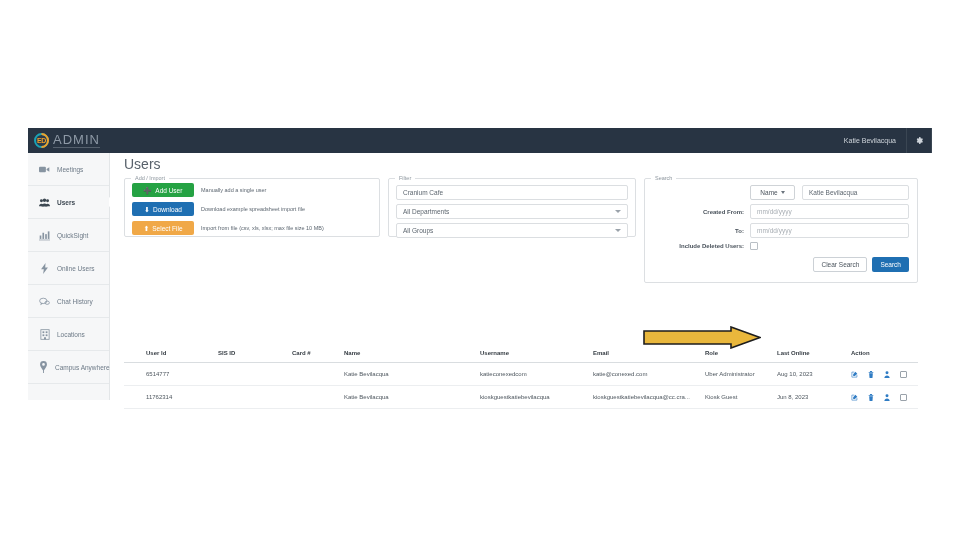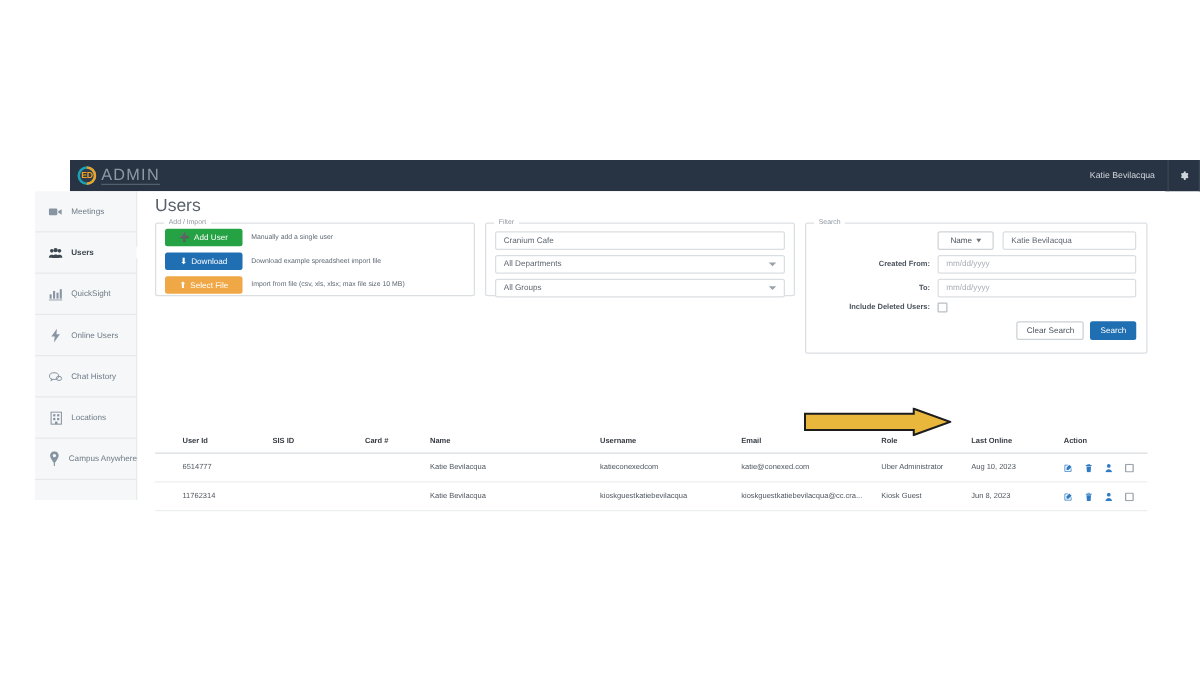--- a/index.html
+++ b/index.html
@@ -8,21 +8,21 @@
     font-family:"Liberation Sans",sans-serif;
     -webkit-font-smoothing:antialiased;
   }
   .app{
     position:absolute;left:28px;top:128px;width:904px;height:272px;
     background:#ffffff;
   }
   
   .topbar{
     position:absolute;left:0;top:0;width:904px;height:25px;
-    background:#283443;display:flex;align-items:center;margin-left:28px;
+    background:#283443;display:flex;align-items:center;
   }
   .brand{display:flex;align-items:center;gap:4px;margin-left:6px;}
   .logo-circle{
     width:15px;height:15px;border-radius:50%;
     background:#2d3b4a;border:2px solid #1aa3b5;
     position:relative;display:flex;align-items:center;justify-content:center;
     box-sizing:border-box;
   }
   .logo-circle:after{
     content:"";position:absolute;left:-2px;top:-2px;width:15px;height:15px;

